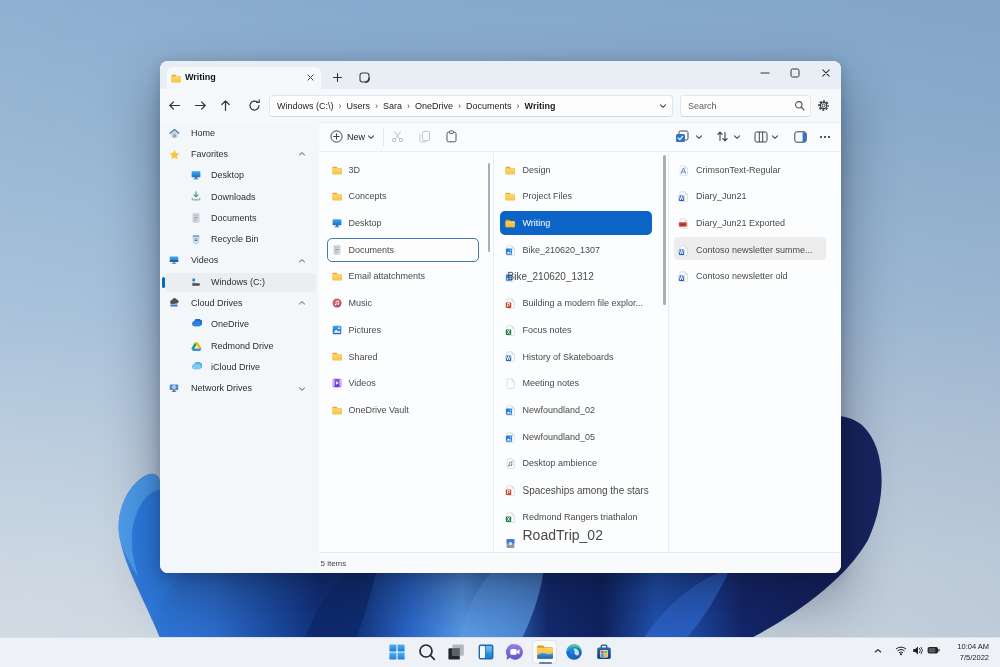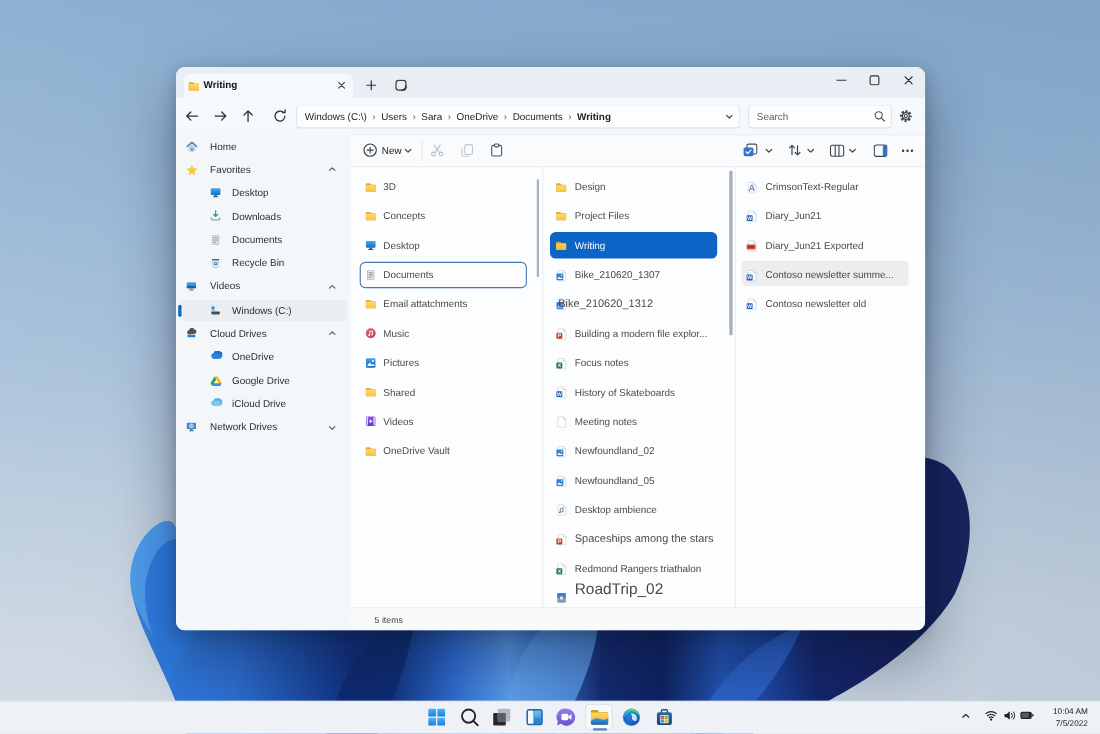--- a/index.html
+++ b/index.html
@@ -121,21 +121,21 @@
 </svg>
 <div id="win">
 <div class="abs" style="left:0;top:0;width:681.5px;height:28.5px;background:#e9eef5"></div>
 <div class="abs" style="left:7.5px;top:6.5px;width:154px;height:22px;background:#f6f9fc;border-radius:6px 6px 0 0"></div>
 <div class="abs" style="left:0;top:28.5px;width:681.5px;height:33px;background:#f6f9fc"></div>
 <div class="abs" style="left:0;top:61.5px;width:159px;height:451px;background:#f4f7fa"></div>
 <div class="abs" style="left:159px;top:61.5px;width:522.5px;height:29px;background:#f9fbfd;border-top:1px solid #ebeef1"></div>
 <div class="abs" style="left:159px;top:90.5px;width:522.5px;height:400.5px;background:#fcfdfe"></div>
 <div class="hline" style="left:159px;top:90px;width:522.5px"></div>
 <div class="abs" style="left:159px;top:491px;width:522.5px;height:21.5px;background:#f8fafc;border-top:1px solid #e9ebee"></div>
-<div class="txt" style="left:181px;top:498.5px;font-size:8px;color:#454545">5 items</div>
+<div class="txt" style="left:161px;top:498.5px;font-size:8px;color:#454545">5 items</div>
 <div class="vline" style="left:333.5px;top:90.5px;height:400.5px"></div>
 <div class="vline" style="left:508.5px;top:90.5px;height:400.5px"></div>
 <div class="thumb" style="left:328.3px;top:102px;height:89px"></div>
 <div class="thumb" style="left:503.8px;top:94px;height:150px"></div>
 <div class="ic" style="left:11px;top:12px">
         <svg width="10" height="10" viewBox="0 0 10 10">
           <path d="M0.5,2.6 q0-0.9 0.9-0.9 h2.6 q0.5 0 0.8 0.35 L5.6,2.9 h3.4 q0.9 0 0.9 0.9 v4.6 q0 0.9-0.9 0.9 h-7.6 q-0.9 0-0.9-0.9 z" fill="#e3a82e" transform="scale(1.0)"></path>
 <rect x="0.5" y="3.3" width="9.4" height="5.9" rx="0.9" fill="url(#fgl)" transform="scale(1.0)"></rect>
         </svg>
       </div>
@@ -433,21 +433,21 @@
 <div class="txt" style="left:51.5px;top:258.8px;font-size:9px;color:#2c2c2c">OneDrive</div>
 <div class="ic" style="left:31.5px;top:280.0px">
         <svg width="11" height="11" viewBox="0 0 11 11">
           <g transform="scale(1.0)">
 <path d="M4,1.3 h3 L10.6,7.4 h-3 Z" fill="#ffba00"></path>
 <path d="M4,1.3 L0.4,7.4 L1.9,10 L5.5,3.9 Z" fill="#1da15f"></path>
 <path d="M1.9,10 h7.2 L10.6,7.4 h-7.2 Z" fill="#4285f4"></path>
           </g>
         </svg>
       </div>
-<div class="txt" style="left:51.5px;top:280.1px;font-size:9px;color:#2c2c2c">Google Drive</div>
+<div class="txt" style="left:51.5px;top:280.1px;font-size:9px;color:#2c2c2c">Redmond Drive</div>
 <div class="ic" style="left:31.5px;top:301.3px">
         <svg width="11" height="8" viewBox="0 0 11 8">
           <path d="M3.2,7.2 a2.7,2.7 0 0 1 0.2-5.3 a3.4,3.4 0 0 1 6.3-0.8 a2.4,2.4 0 0 1 0.2,4.9 q-0.3,1.1-1.4,1.2 z" fill="#57b2ec" transform="scale(1.0)"></path>
 <path d="M3.4,7.2 a2.5,2.5 0 0 1 2.2-4.6 a3,3 0 0 1 4.2,2 a2.1,2.1 0 0 1-1.2,2.6 z" fill="#8ed0f5" opacity="0.8" transform="scale(1.0)"></path>
         </svg>
       </div>
 <div class="txt" style="left:51.5px;top:301.40000000000003px;font-size:9px;color:#2c2c2c">iCloud Drive</div>
 <div class="ic" style="left:9.5px;top:322.6px">
         <svg width="10" height="10" viewBox="0 0 10 10">
           <g transform="scale(1.0)">

